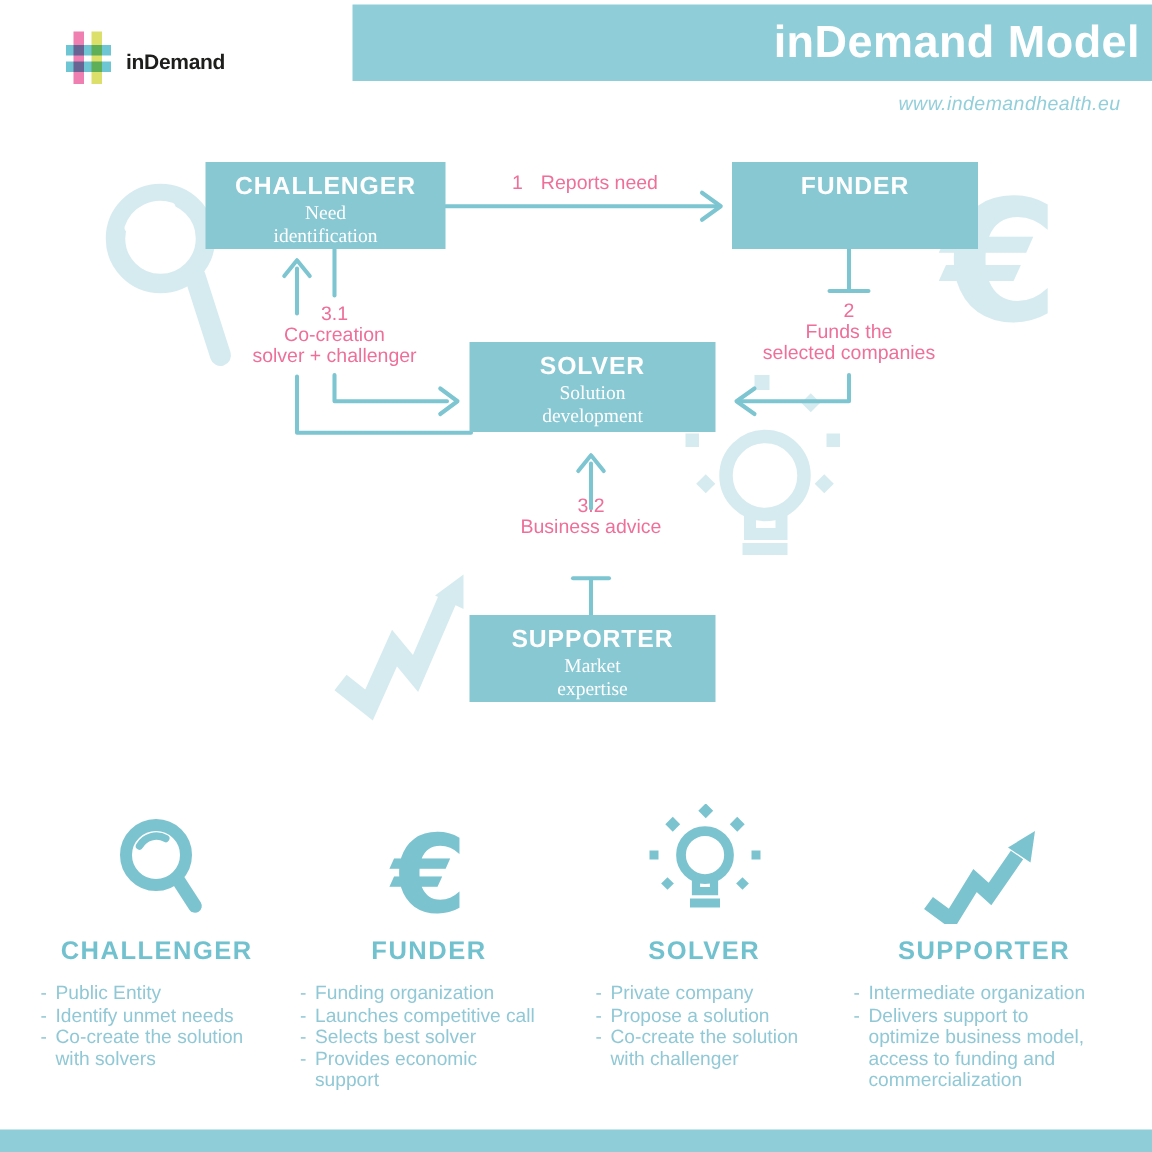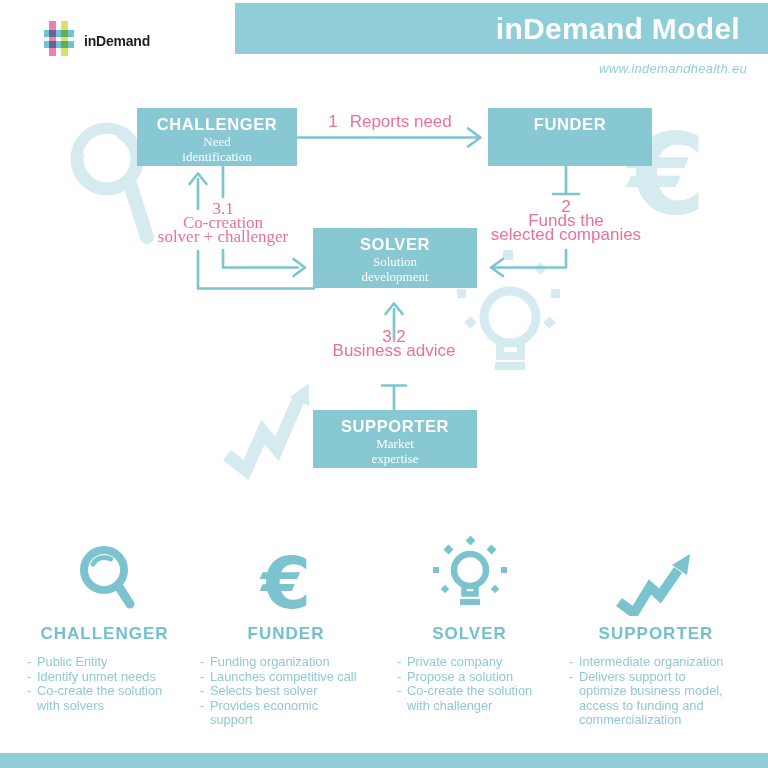--- a/index.html
+++ b/index.html
@@ -6,39 +6,39 @@
   .canvas{position:relative;width:768px;height:768px;background:#ffffff;overflow:hidden;
           font-family:"Liberation Sans",sans-serif;}
   .preline{white-space:pre-line;}
   svg{display:block;}
   .layer{position:absolute;left:0;top:0;pointer-events:none;}
 
   
   .logo-hash{position:absolute;left:44px;top:20px;}
   .logo-text{position:absolute;left:84px;top:33px;font-size:14px;font-weight:bold;color:#1e1e1c;letter-spacing:-0.2px;}
   .banner{position:absolute;left:235px;top:3px;width:533px;height:51px;background:#8fced9;
-          display:flex;align-items:center;justify-content:flex-end;padding-right:28px;box-sizing:border-box;}
+          display:flex;align-items:center;justify-content:flex-end;padding-right:8px;box-sizing:border-box;}
   .banner span{color:#ffffff;font-size:30px;font-weight:bold;letter-spacing:0.3px;}
   .website{position:absolute;right:21px;top:61px;font-size:13px;color:#93cfda;letter-spacing:0.3px;font-style:italic;}
 
   
   .node{position:absolute;background:#87c8d3;color:#ffffff;text-align:center;box-sizing:border-box;padding-top:7px;}
   .node-title{font-size:16.5px;font-weight:bold;letter-spacing:0.6px;}
   .node-sub{font-size:13px;line-height:14.5px;margin-top:1px;font-family:Liberation Serif, serif;}
   #box-challenger{left:137px;top:108px;width:160px;height:58px;}
   #box-funder{left:488px;top:108px;width:164px;height:58px;}
   #box-solver{left:313px;top:228px;width:164px;height:60px;}
   #box-supporter{left:313px;top:410px;width:164px;height:58px;}
 
   
-  .step{position:absolute;color:#ee6f9a;text-align:center;font-size:17px;line-height:13.8px;}
+  .step{position:absolute;color:#ee6f9a;text-align:center;font-size:13px;line-height:13.8px;}
   #step1{left:310px;top:115px;width:160px;}
   #step1 .step-num{margin-right:12px;}
   #step2{left:486px;top:200px;width:160px;}
-  #step3_1{left:145px;top:202px;width:156px;font-family:Liberation Serif, serif;}
+  #step3_1{left:145px;top:202px;width:156px;}
   #step3_2{left:314px;top:330px;width:160px;}
 
   
   .col{position:absolute;top:528px;}
   #col-1{left:27px;width:155px;}
   #col-2{left:200px;width:172px;}
   #col-3{left:397px;width:145px;}
   #col-4{left:569px;width:174px;}
   .icon-wrap{height:88px;display:flex;align-items:flex-end;justify-content:center;}
   .role-name{margin-top:8px;text-align:center;font-size:17px;font-weight:bold;color:#72c1cf;letter-spacing:1px;}

